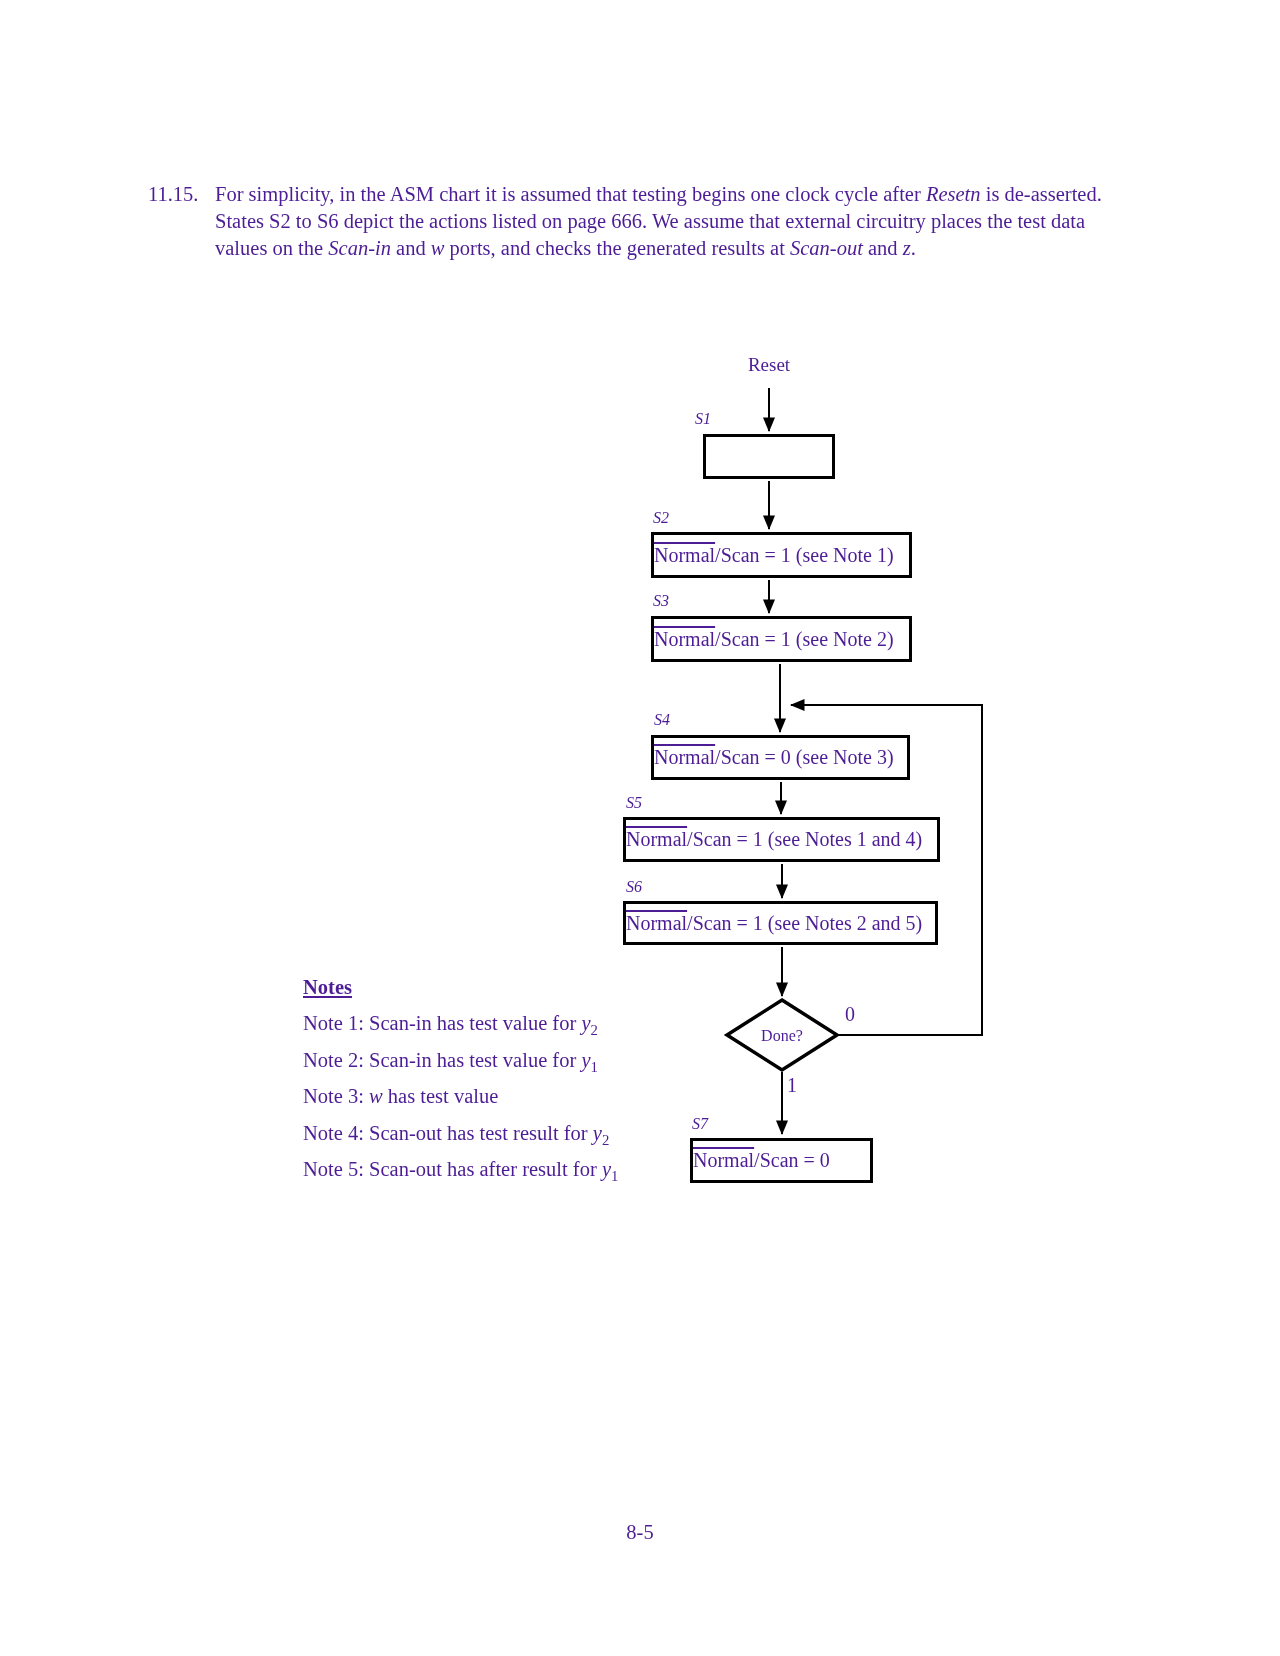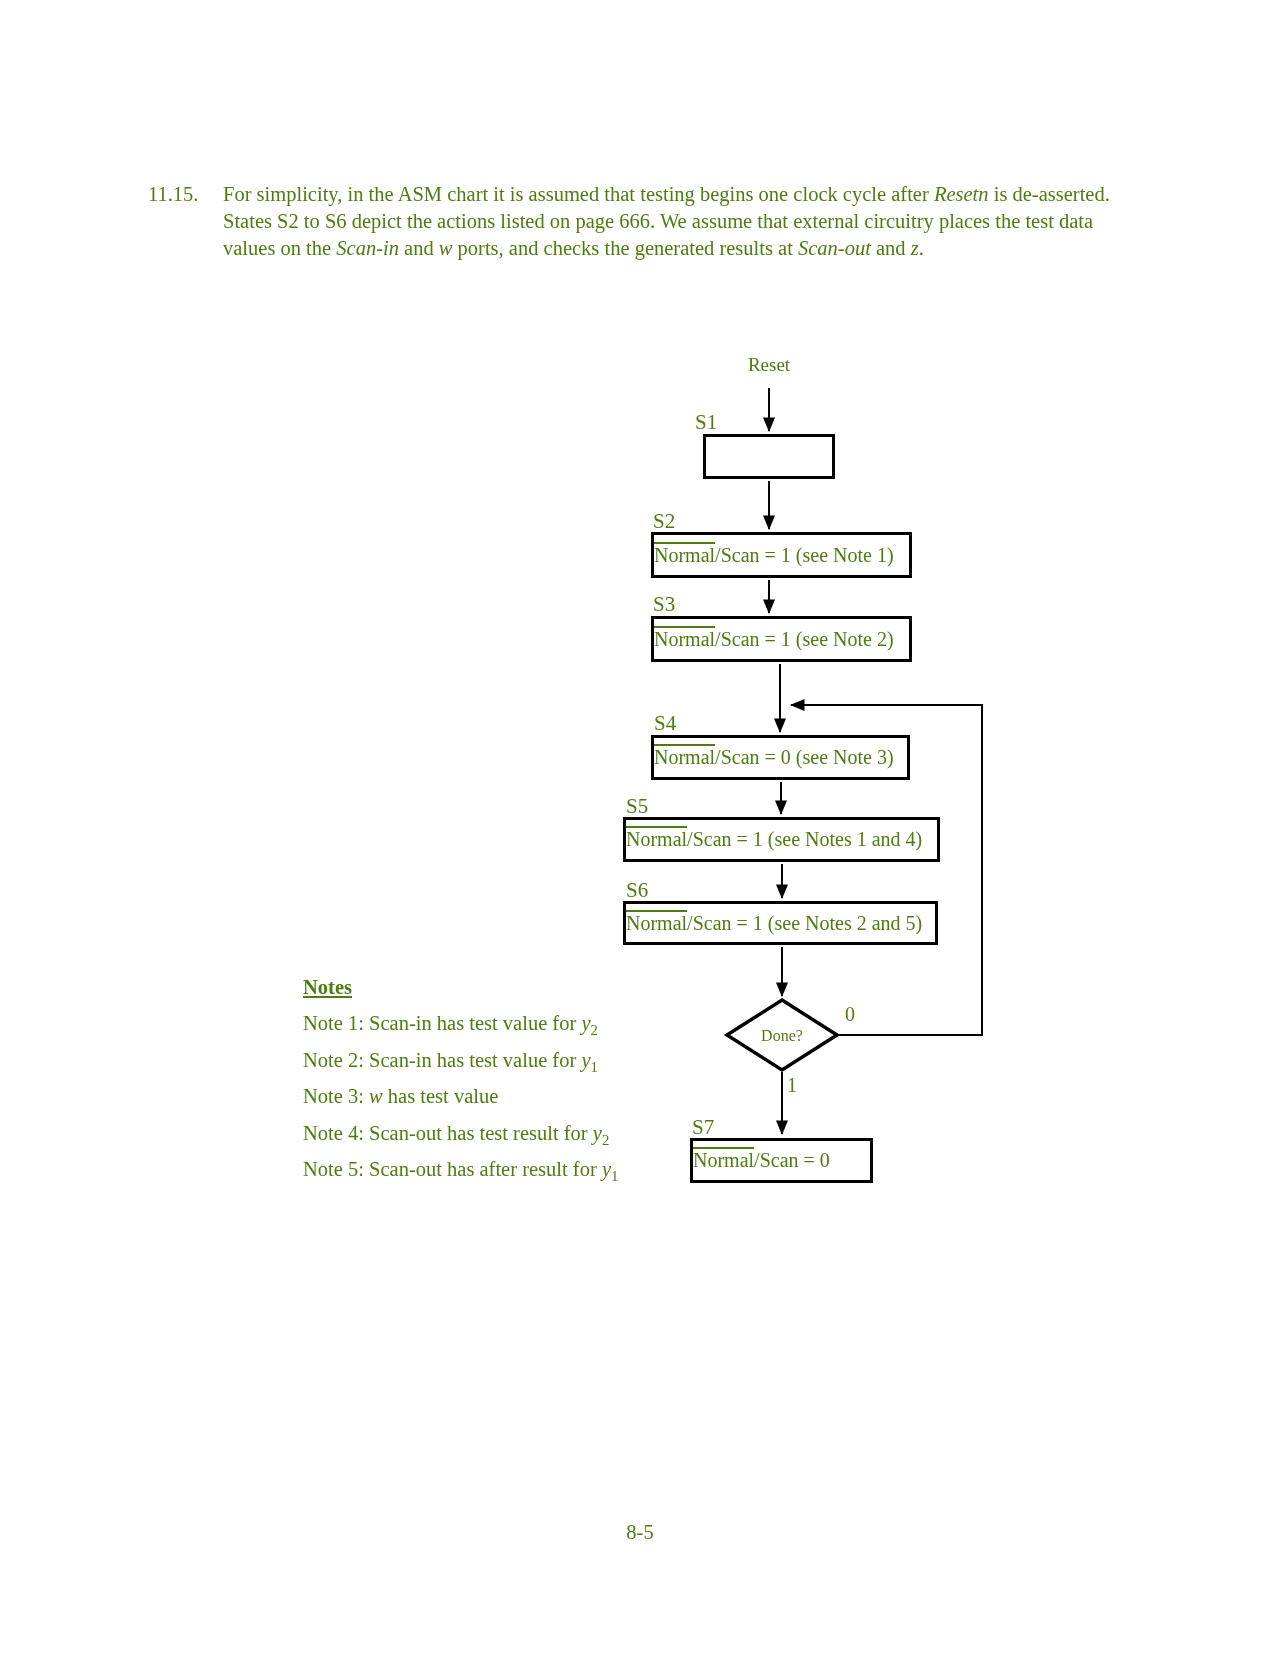--- a/index.html
+++ b/index.html
@@ -1,36 +1,36 @@
 <!DOCTYPE html>
 <html><head>
 <meta charset="utf-8">
 <style>
   html, body { margin: 0; padding: 0; background: #ffffff; }
   .page {
     position: relative;
     width: 1280px;
     height: 1656px;
     background: #ffffff;
-    color: #4d7c0f;
+    color: #4c1d95;
     font-family: "Liberation Serif", "DejaVu Serif", serif;
     overflow: hidden;
   }
 
   
   .problem {
     position: absolute;
     left: 148px;
     top: 181px;
     display: flex;
     font-size: 20.5px;
     line-height: 27px;
   }
   .prob-num { flex: none; width: 55px; }
-  .prob-lines { margin-left: 20px; }
+  .prob-lines { margin-left: 12px; }
   .prob-line { white-space: nowrap; }
   .prob-line i { font-style: italic; }
 
   
   .connectors {
     position: absolute;
     left: 0;
     top: 0;
     width: 1280px;
     height: 1656px;
@@ -47,21 +47,22 @@
     background: #fff;
     display: flex;
     align-items: center;
     font-size: 20px;
     white-space: nowrap;
   }
   .ov { text-decoration: overline; }
 
   .slabel {
     position: absolute;
-    font-size: 21px;
+    font-size: 16px;
+    font-style: italic;
   }
 
   .reset-label {
     position: absolute;
     left: 769px;
     top: 354px;
     transform: translateX(-50%);
     font-size: 19px;
   }
 

